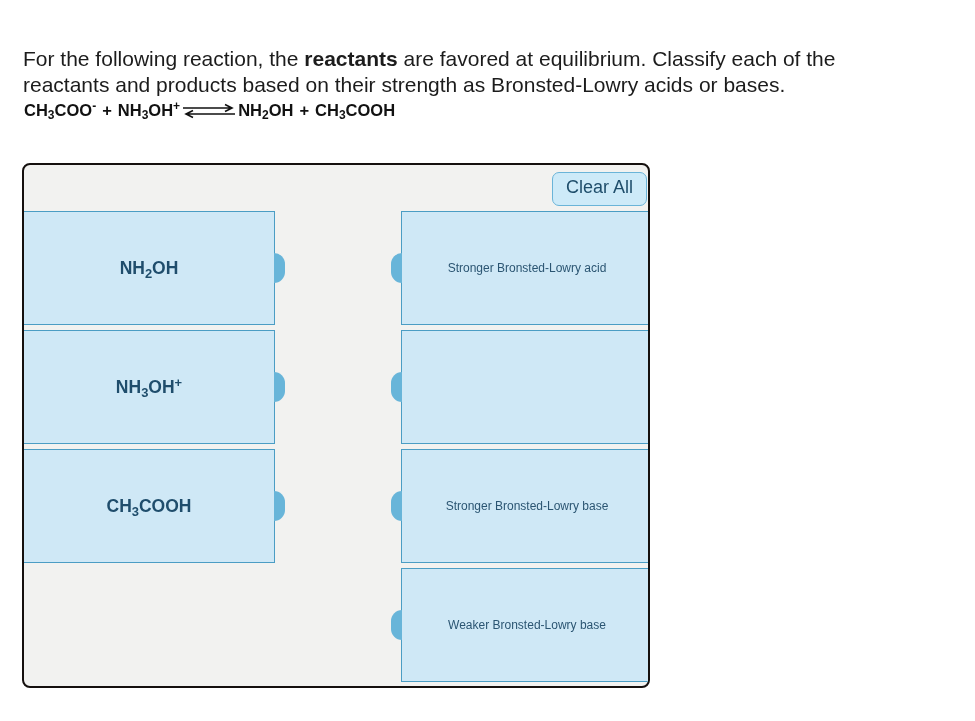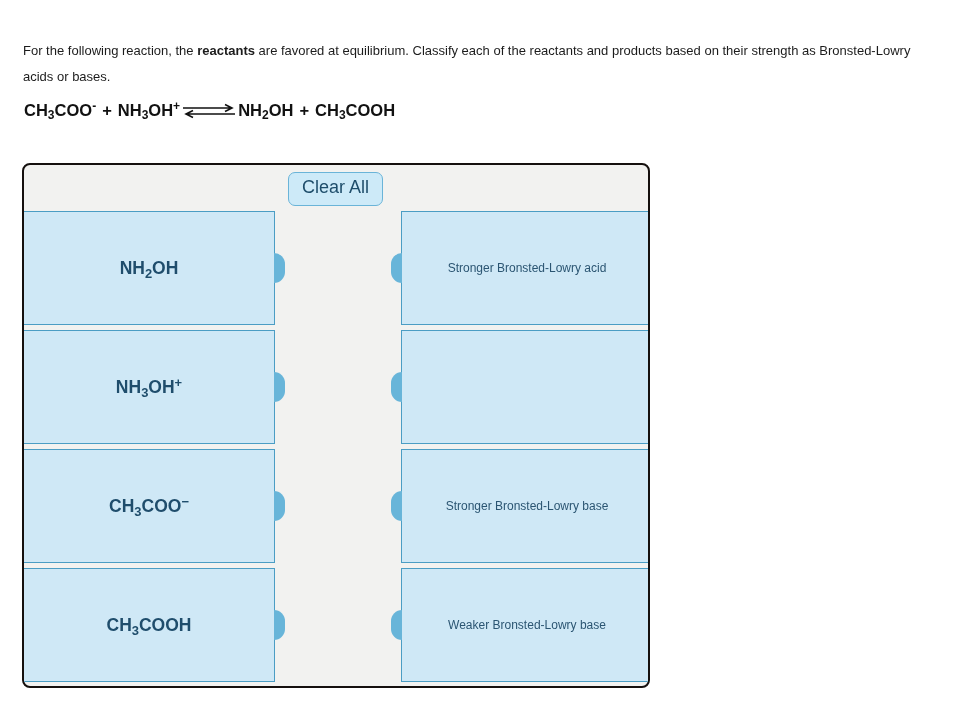--- a/index.html
+++ b/index.html
@@ -20,21 +20,21 @@
     width: 975px;
     height: 721px;
   }
 
   
   .prompt {
     position: absolute;
     left: 23px;
     top: 25px;
     width: 900px;
-    font-size: 13px;
+    font-size: 21px;
     line-height: 26px;
     color: #1c1c1c;
   }
   .prompt b { font-weight: bold; }
 
   
   .equation {
     position: absolute;
     left: 24px;
     top: 101px;
@@ -74,21 +74,21 @@
   }
 
   .toolbar {
     position: absolute;
     left: 0;
     top: 0;
     width: 100%;
     height: 48px;
     display: flex;
     align-items: center;
-    justify-content: center;
+    justify-content: flex-end;
   }
   .clear-all {
     font-family: "Liberation Sans", sans-serif;
     font-size: 18px;
     color: #1f4e6b;
     background: #cdeaf8;
     border: 1.4px solid #6ab4d8;
     border-radius: 7px;
     padding: 5px 13px 7px 13px;
     margin-right: 1px;
@@ -204,24 +204,20 @@
         <div class="tile">
           <span class="tile-label"><span>NH</span><span class="sub">2</span><span>OH</span><span class="sup"></span></span>
           <span class="knob knob-right"></span>
         </div>
 
         <div class="tile">
           <span class="tile-label"><span>NH</span><span class="sub">3</span><span>OH</span><span class="sup">+</span></span>
           <span class="knob knob-right"></span>
         </div>
 
-        <div class="tile">
-          <span class="tile-label"><span>CH</span><span class="sub">3</span><span>COO</span><span class="sup">−</span></span>
-          <span class="knob knob-right"></span>
-        </div>
 
         <div class="tile">
           <span class="tile-label"><span>CH</span><span class="sub">3</span><span>COOH</span><span class="sup"></span></span>
           <span class="knob knob-right"></span>
         </div>
 
       </div>
 
       <div class="col col-right">
 

